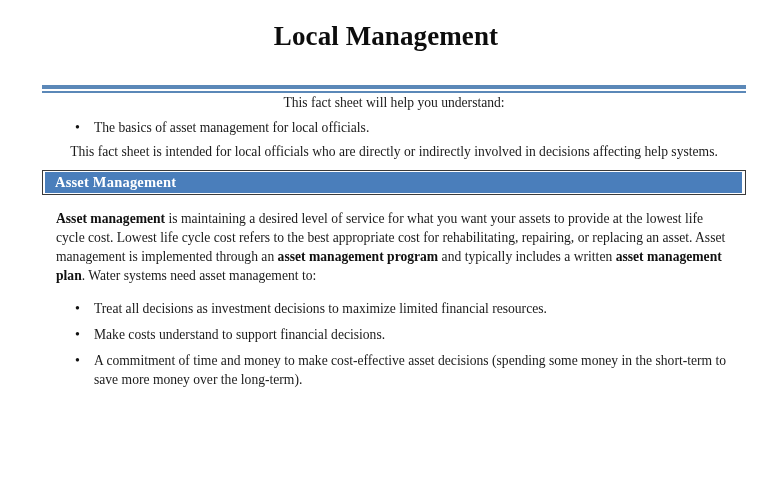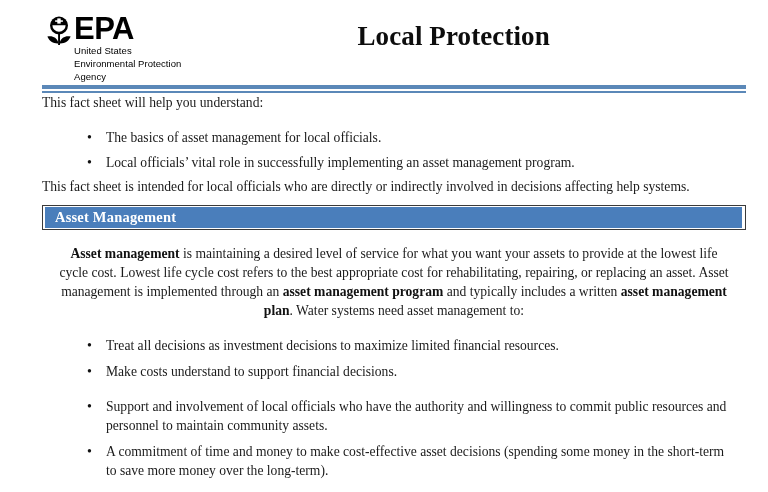--- a/index.html
+++ b/index.html
@@ -112,28 +112,29 @@
   
   .content {
     padding: 0 22px 0 42px;
   }
 
   p.body-line {
     margin: 0;
     font-size: 13.6px;
     line-height: 19px;
     color: #1a1a1a;
+    text-align: center;
   }
 
   .intro-first { margin-top: 11px; }
   .intro-last  { margin-top: 1px; }
 
   ul.bullets {
     list-style: none;
-    margin: 16px;
+    margin: 4px;
     padding: 0;
   }
   ul.bullets li {
     position: relative;
     padding-left: 48px;
     font-size: 13.6px;
     line-height: 19px;
     color: #1a1a1a;
     margin-top: 7px;
   }
@@ -187,75 +188,50 @@
   }
 
   
   .section-body {
     margin-top: 7px;
   }
   .section-body p {
     margin: 14px;
     font-size: 13.6px;
     line-height: 19px;
-    text-align: center;
+    text-align: left;
   }
   b, .bold { font-weight: bold; color: #111111; }
 
   .requires-line { margin-top: 9px; }
 </style>
 </head>
 <body>
 
 <div class="page">
 
   <div class="masthead">
 
-    <div class="logo-block">
-      <span class="logo-mark">
-        <svg width="26" height="34" viewBox="0 0 26 34" xmlns="http://www.w3.org/2000/svg">
-
-          <circle cx="13" cy="9.5" r="9" fill="#000000"></circle>
-          <path d="M6.4 9.2 h13.2 a6.6 6.6 0 0 1 -13.2 0 z" fill="#ffffff"></path>
-          <rect x="11.3" y="2.4" width="3.4" height="5.2" fill="#ffffff"></rect>
-          <rect x="9.1" y="4.3" width="7.8" height="1.5" fill="#ffffff"></rect>
-
-          <rect x="12.1" y="16" width="1.9" height="13" fill="#000000"></rect>
-
-          <path d="M12.2 27.5 C7.6 27.8 3.2 25.3 1.4 20.6 C6.1 19.3 10.9 21.6 12.2 26.2 Z" fill="#000000"></path>
-
-          <path d="M13.8 27.5 C18.4 27.8 22.8 25.3 24.6 20.6 C19.9 19.3 15.1 21.6 13.8 26.2 Z" fill="#000000"></path>
-        </svg>
-      </span>
-
-      <span class="logo-text-col">
-        <span class="logo-epa">EPA</span>
-        <span class="logo-sub">United States</span>
-        <span class="logo-sub">Environmental Protection</span>
-        <span class="logo-sub">Agency</span>
-      </span>
-    </div>
 
     <div class="title-block">
-      <div class="doc-title-line">Local Protection</div>
+      <div class="doc-title-line">Local Management</div>
     </div>
   </div>
 
   <div class="rule-wrap">
     <div class="rule-thick"></div>
     <div class="rule-gap"></div>
     <div class="rule-thin"></div>
   </div>
 
   <div class="content">
     <p class="body-line intro-first">This fact sheet will help you understand:</p>
 
     <ul class="bullets intro-bullets">
       <li>The basics of asset management for local officials.</li>
-      <li>Local officials’ vital role in successfully implementing an asset management program.</li>
     </ul>
 
     <p class="body-line intro-last">This fact sheet is intended for local officials who are directly or indirectly involved in decisions affecting help systems.</p>
   </div>
 
   <div class="banner-wrap">
     <div class="banner">
       <div class="banner-fill"></div>
       <div class="banner-label">Asset Management</div>
     </div>
@@ -265,18 +241,17 @@
 
     <p><b>Asset management</b><span> is maintaining a desired level of service for what you want your assets to provide at the lowest life cycle cost. Lowest life cycle cost refers to the best appropriate cost for rehabilitating, repairing, or replacing an asset. Asset management is implemented through an </span><b>asset management program</b><span> and typically includes a written </span><b>asset management plan</b><span>. Water systems need asset management to:</span></p>
 
     <ul class="bullets">
       <li>Treat all decisions as investment decisions to maximize limited financial resources.</li>
       <li>Make costs understand to support financial decisions.</li>
     </ul>
 
 
     <ul class="bullets">
-      <li>Support and involvement of local officials who have the authority and willingness to commit public resources and personnel to maintain community assets.</li>
       <li>A commitment of time and money to make cost-effective asset decisions (spending some money in the short-term to save more money over the long-term).</li>
     </ul>
   </div>
 
 </div>
 
 </body></html>

